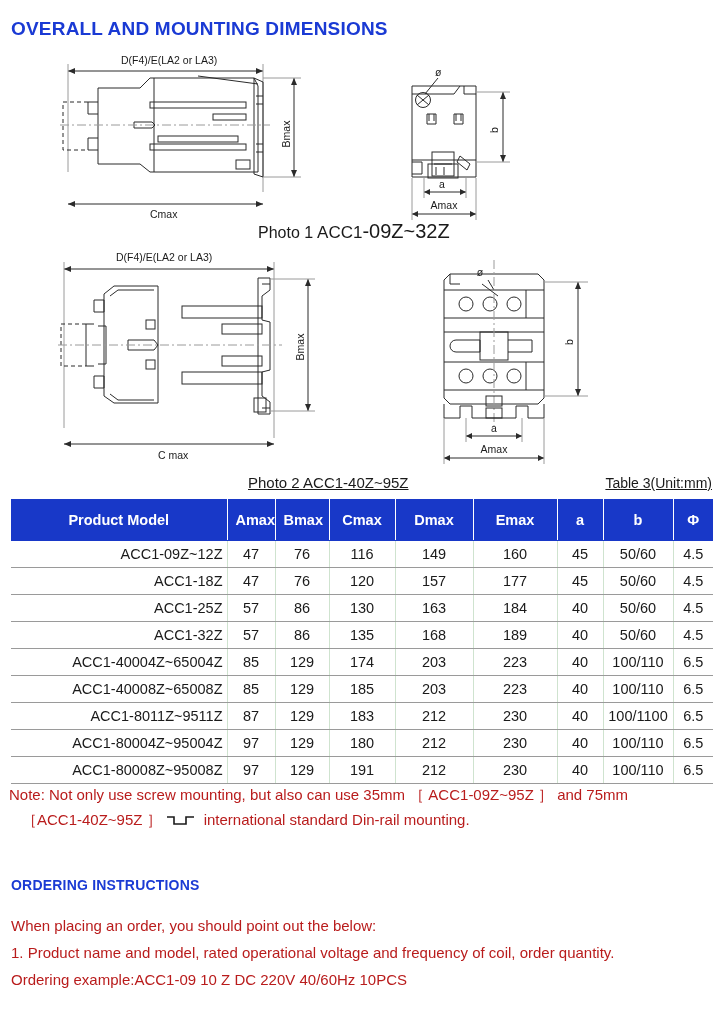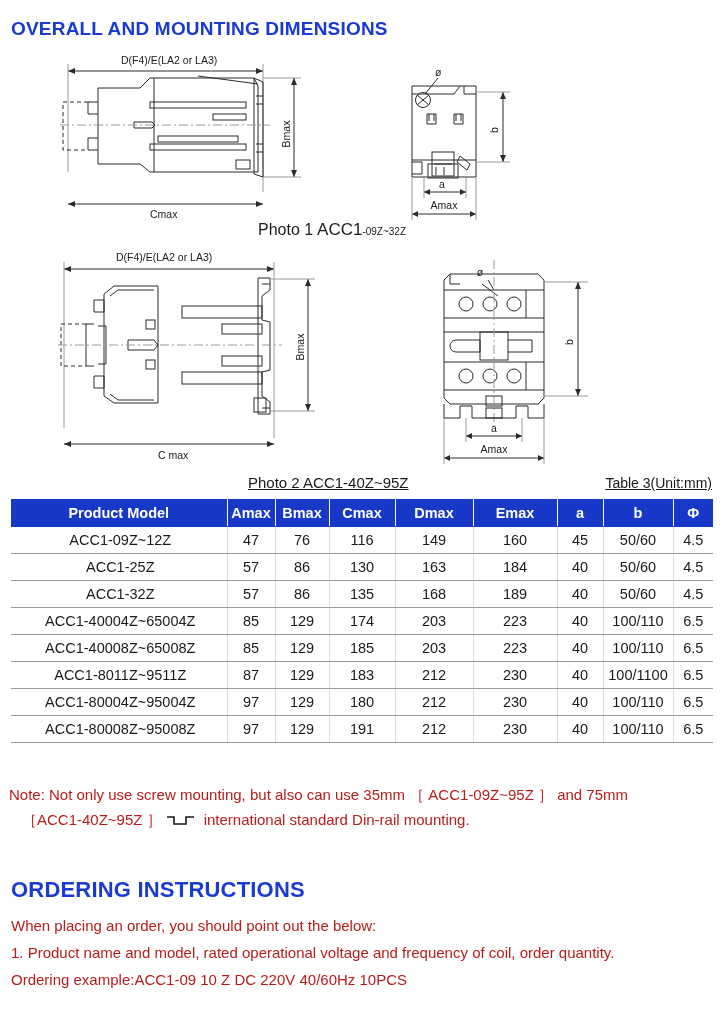--- a/index.html
+++ b/index.html
@@ -19,42 +19,42 @@
   
   .section-heading {
     position: absolute;
     font-size: 19px;
     font-weight: bold;
     color: #1a3ad4;
     letter-spacing: 0.2px;
     white-space: nowrap;
   }
   #heading-dimensions { left: 11px; top: 18px; }
-  #heading-ordering   { left: 11px; top: 877px; font-size: 22px; }
+  #heading-ordering   { left: 11px; top: 877px; font-size: 14px; }
 
   
   .drawing {
     position: absolute;
   }
   #drawing-photo1-side   { left: 58px;  top: 52px; }
   #drawing-photo1-front  { left: 398px; top: 52px; }
   #drawing-photo2-side   { left: 58px;  top: 248px; }
   #drawing-photo2-front  { left: 428px; top: 250px; }
 
   
   .caption {
     position: absolute;
     white-space: nowrap;
     color: #1a1a1a;
   }
   #caption-photo1 { left: 258px; top: 220px; font-size: 14px; }
   #caption-photo2 { left: 248px; top: 474px; font-size: 15px; text-decoration: underline; }
   .caption .cap-lead { font-size: 16px; }
   .caption .cap-model-big { font-size: 17px; }
-  .caption .cap-model-small { font-size: 10px; }
+  .caption .cap-model-small { font-size: 20px; }
   #caption-table { position: absolute; right: 12px; top: 475px; font-size: 14px; white-space: nowrap; text-decoration: underline; }
 
   
   #dim-table-wrap {
     position: absolute;
     left: 11px;
     top: 499px;
     width: 702px;
   }
   table.dim-table {
@@ -62,39 +62,39 @@
     width: 702px;
     table-layout: fixed;
     font-size: 14.5px;
   }
   table.dim-table th {
     background: #1838c8;
     color: #ffffff;
     font-weight: bold;
     font-size: 14.5px;
     height: 25px;
-    padding: 1px;
+    padding: 8px;
     text-align: center;
     border-right: 1px solid #ffffff;
     border-bottom: 1px solid #1838c8;
   }
   table.dim-table th:last-child { border-right: none; }
   table.dim-table td {
     height: 26px;
     padding: 0 4px;
     text-align: center;
     border-bottom: 1px solid #9a9a9a;
     border-right: 1px solid #cfe3cf;
     color: #1a1a1a;
     font-size: 14.5px;
     background: #ffffff;
   }
   table.dim-table td:last-child { border-right: none; }
   table.dim-table td.model {
-    text-align: center;
+    text-align: right;
     padding-left: 7px;
     border-right: 1px solid #cfe3cf;
   }
 
   
   .para {
     position: absolute;
     font-size: 15px;
     color: #b91c1c;
     white-space: nowrap;
@@ -394,20 +394,31 @@
         <td>47</td>
         <td>76</td>
         <td>116</td>
         <td>149</td>
         <td>160</td>
         <td>45</td>
         <td>50/60</td>
         <td>4.5</td>
       </tr>
       <tr>
+        <td class="model">ACC1-18Z</td>
+        <td>47</td>
+        <td>76</td>
+        <td>120</td>
+        <td>157</td>
+        <td>177</td>
+        <td>45</td>
+        <td>50/60</td>
+        <td>4.5</td>
+      </tr>
+      <tr>
         <td class="model">ACC1-25Z</td>
         <td>57</td>
         <td>86</td>
         <td>130</td>
         <td>163</td>
         <td>184</td>
         <td>40</td>
         <td>50/60</td>
         <td>4.5</td>
       </tr>

